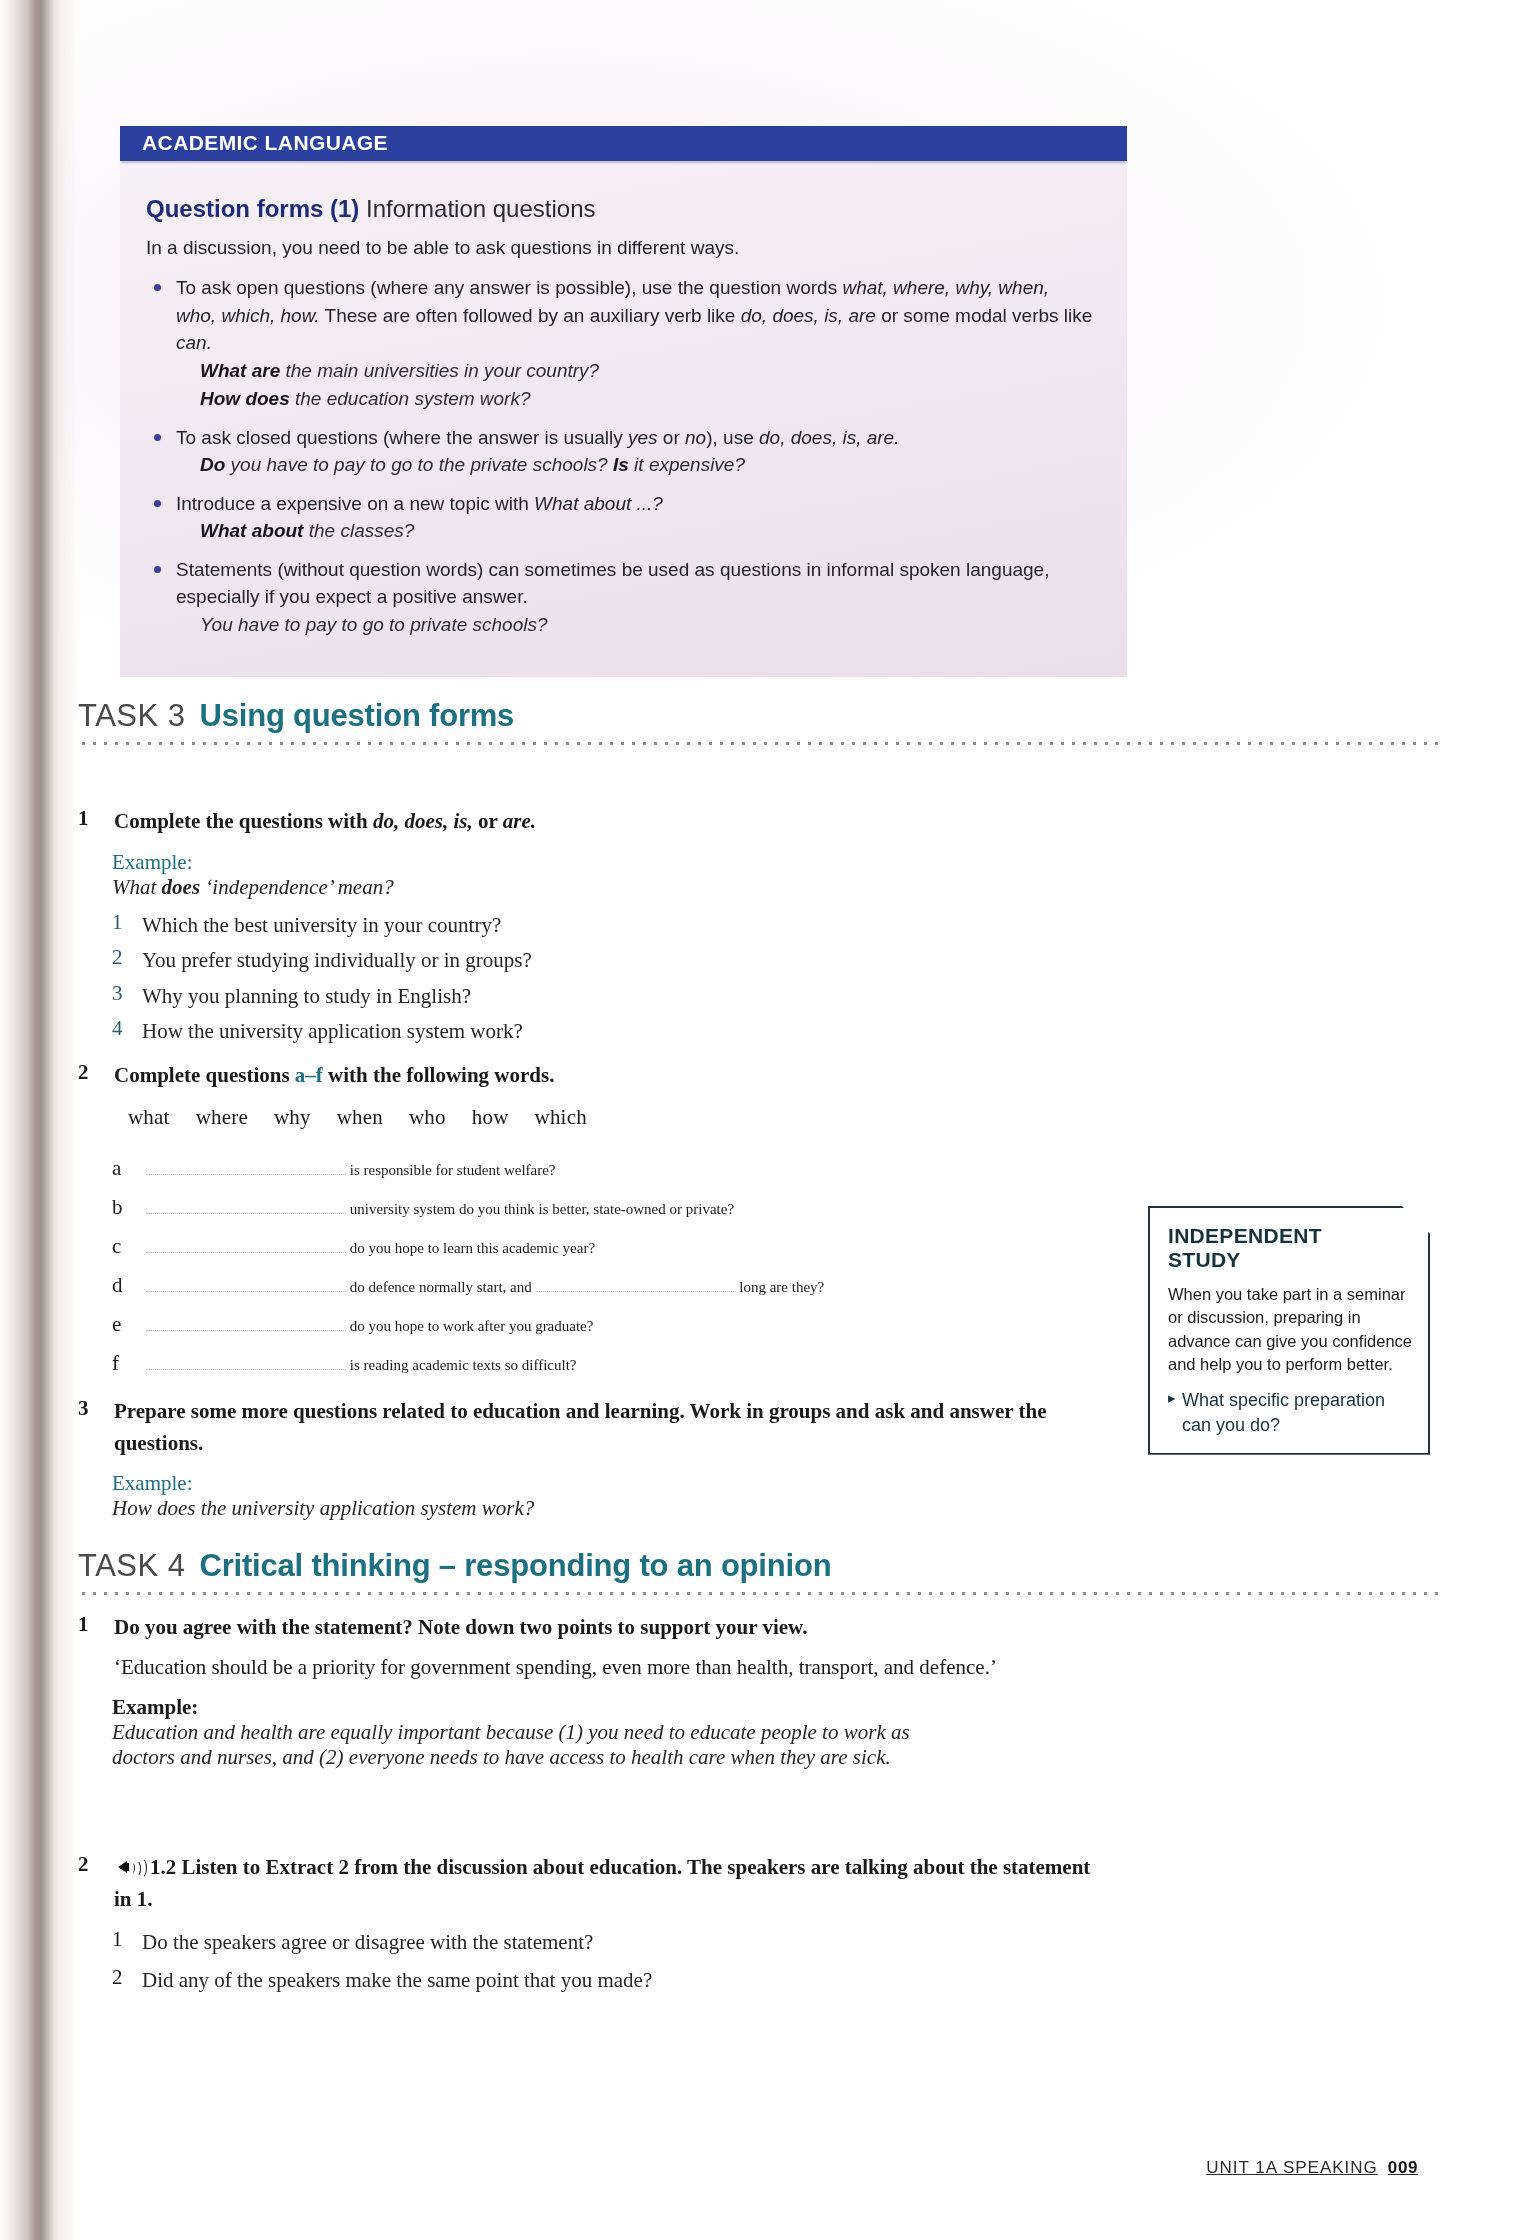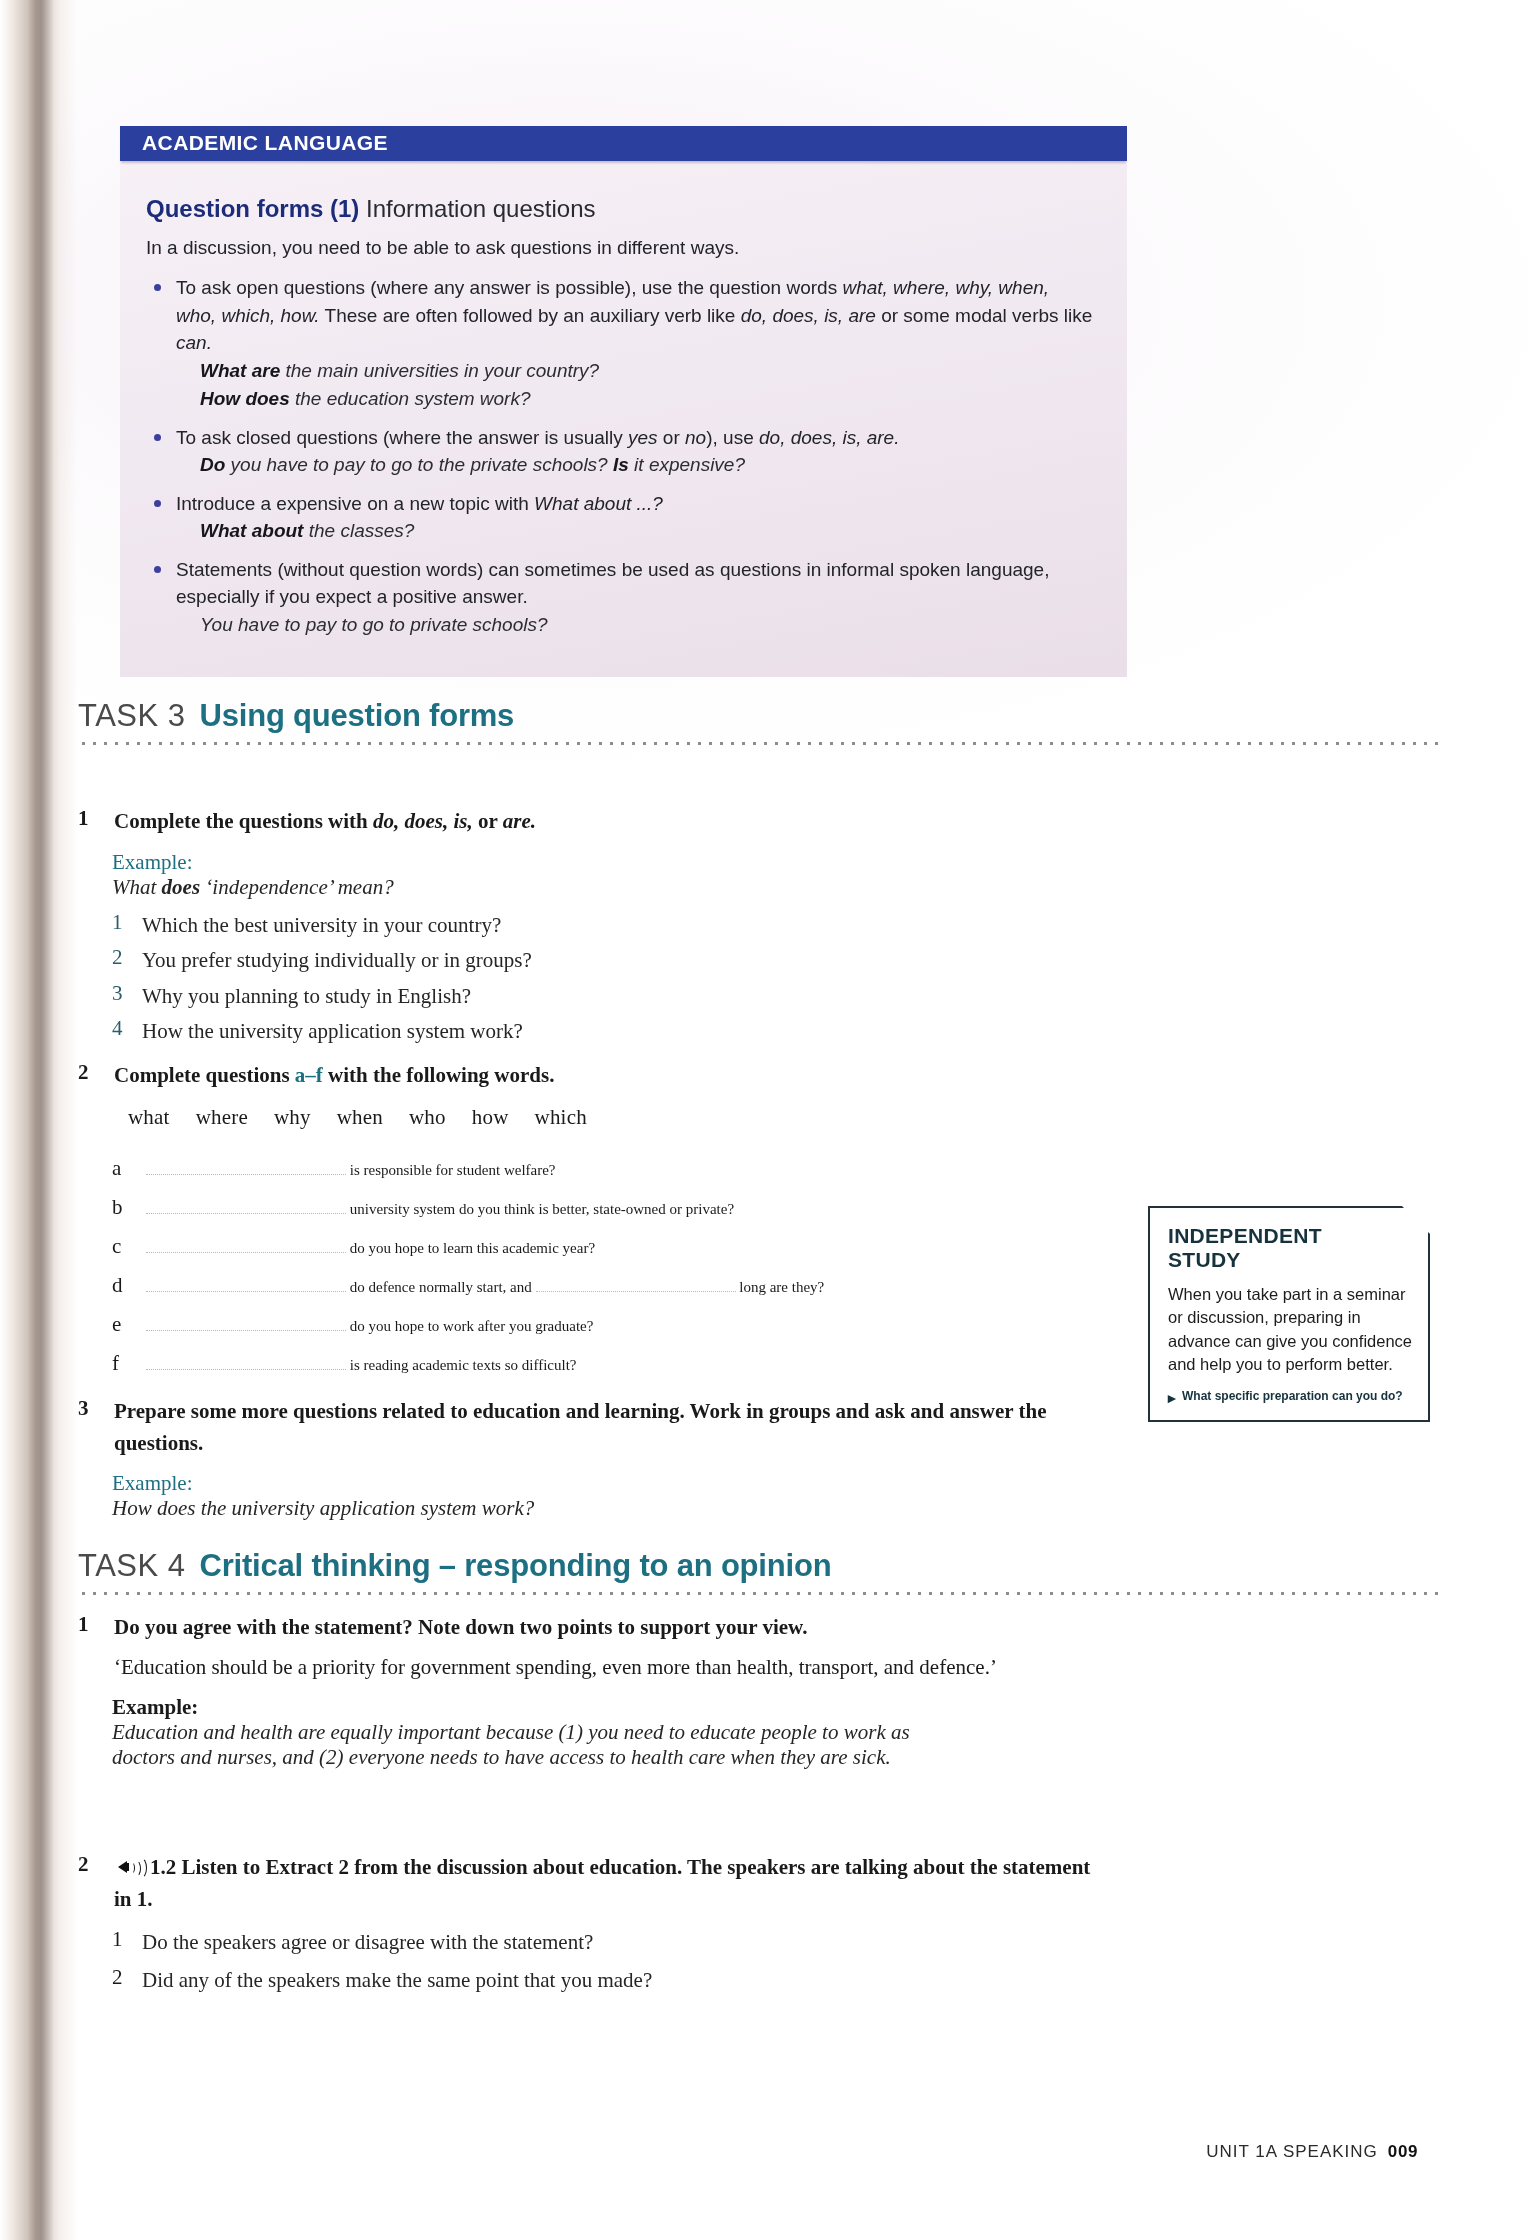--- a/index.html
+++ b/index.html
@@ -105,38 +105,38 @@
   #is-box {
     position:absolute; left:1148px; top:1206px; width:282px;
     background:#ffffff;
     border:2px solid #22313a;
     box-sizing:border-box;
     padding:16px 16px 16px 18px;
     clip-path: polygon(0 0, calc(100% - 28px) 0, 100% 28px, 100% 100%, 0 100%);
   }
   .is-title { font-size:21px; font-weight:bold; color:#16323d; line-height:1.16; letter-spacing:.3px; }
   .is-body { font-size:16.5px; color:#1c1c1c; line-height:1.42; margin-top:10px; }
-  .is-prompt { font-size:12px; font-weight:bold; color:#16323d; line-height:1.34; margin-top:12px; position:relative; padding-left:14px; }
+  .is-prompt { font-size:18px; font-weight:normal; color:#16323d; line-height:1.34; margin-top:12px; position:relative; padding-left:14px; }
   .is-prompt::before { content:"\25B8"; position:absolute; left:0; top:0; font-size:15px; color:#16323d; }
 
   
   .audio-icon { display:inline-block; width:30px; height:18px; position:relative; vertical-align:-2px; margin:0 2px 0 4px; }
   .audio-icon .spk { position:absolute; left:0; top:3px; width:0; height:0;
     border-top:6px solid transparent; border-bottom:6px solid transparent; border-right:9px solid #111; }
   .audio-icon .spkbody { position:absolute; left:7px; top:5px; width:4px; height:8px; background:#111; }
   .audio-icon .w1, .audio-icon .w2, .audio-icon .w3 {
     position:absolute; border:1.6px solid #111; border-left-color:transparent;
     border-top-color:transparent; border-bottom-color:transparent; border-radius:50%;
   }
   .audio-icon .w1 { left:10px; top:4px; width:5px; height:10px; }
   .audio-icon .w2 { left:13px; top:1.5px; width:8px; height:15px; }
   .audio-icon .w3 { left:16px; top:-1px; width:11px; height:20px; }
 
   
-  #footer { position:absolute; right:118px; bottom:78px; font-size:17px; color:#2a2a2a; letter-spacing:1px; }
+  #footer { position:absolute; right:118px; bottom:62px; font-size:17px; color:#2a2a2a; letter-spacing:1px;text-decoration:underline; }
   #footer .pg { font-weight:bold; color:#111; margin-left:10px; letter-spacing:.6px; }
 </style>
 </head>
 <body>
 
 <div id="page-shadow-left"></div>
 <div id="page-shadow-left-dark"></div>
 <div id="page-tint-top"></div>
 
 <div id="al-box">

